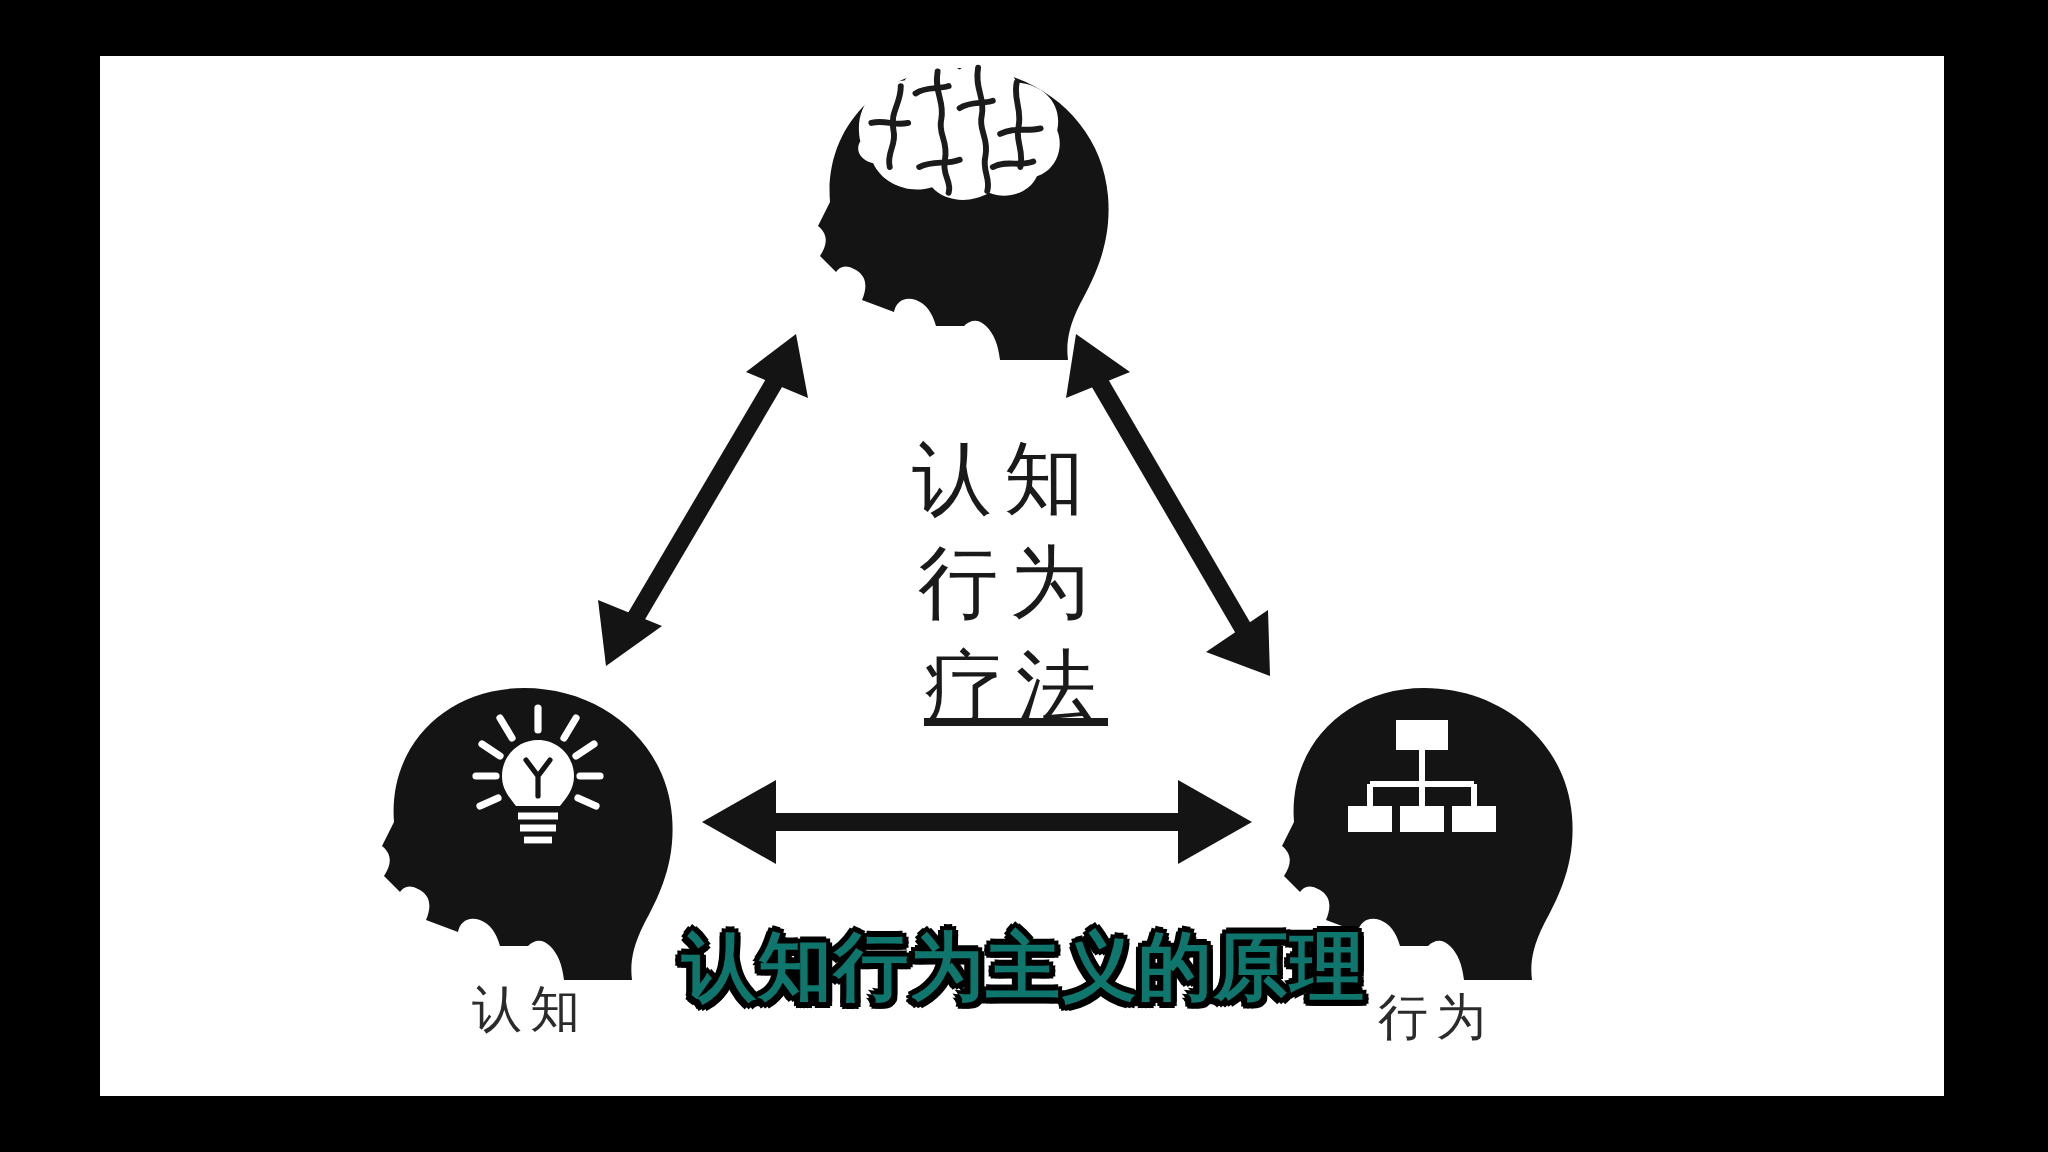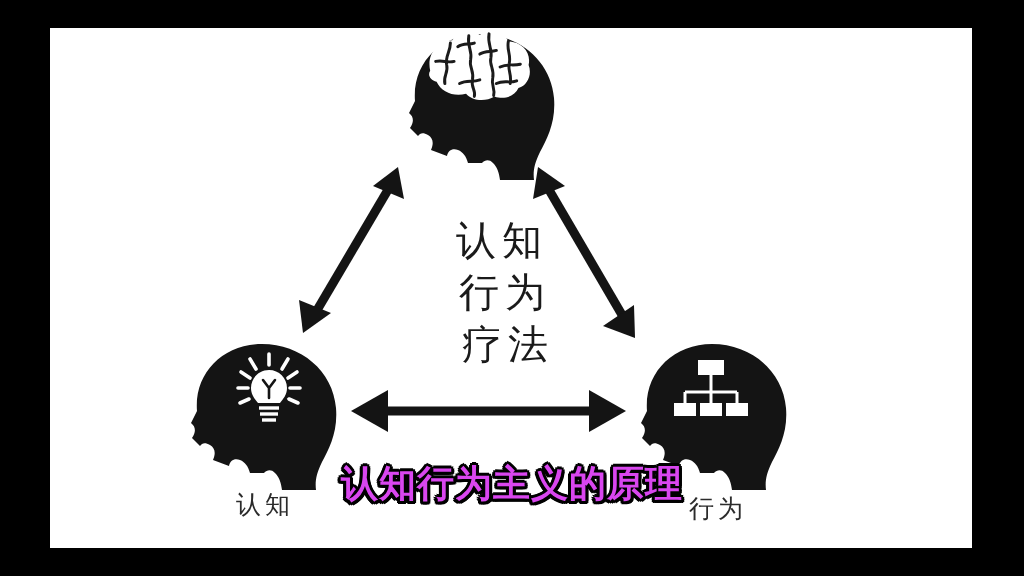--- a/index.html
+++ b/index.html
@@ -45,42 +45,42 @@
     text-align: center;
     color: #1a1a1a;
     font-family: "DejaVu Serif", serif;
     font-size: 40px;
     line-height: 52px;
     letter-spacing: 6px;
     font-weight: 500;
   }
   #center-title .tline { display: block; white-space: nowrap; }
   #center-title .tline.l2 { padding-left: 6px; }
-  #center-title .tline.l3 { padding-left: 12px; }
+  #center-title .tline.l3 { padding-left: 12px; text-decoration: underline; }
 
   .node-label {
     position: absolute;
     width: 150px;
     text-align: center;
     color: #2b2b2b;
     font-family: "DejaVu Serif", serif;
     font-size: 25px;
     letter-spacing: 4px;
   }
   #label-cognition { left: 190px; top: 488px; }
   #label-behavior  { left: 643px; top: 492px; }
 
   
   #caption {
     position: absolute;
     left: 0;
     top: 462px;
     width: 1024px;
     text-align: center;
-    color: #d946ef;
+    color: #0f766e;
     font-family: "DejaVu Sans", sans-serif;
     font-weight: bold;
     font-size: 37px;
     line-height: 44px;
     letter-spacing: 1px;
     text-shadow:
       -2px -2px 0 #000, 2px -2px 0 #000, -2px 2px 0 #000, 2px 2px 0 #000,
       -3px 0 0 #000, 3px 0 0 #000, 0 -3px 0 #000, 0 3px 0 #000,
       -2px 3px 0 #000, 2px 3px 0 #000, -3px 2px 0 #000, 3px 2px 0 #000;
   }

